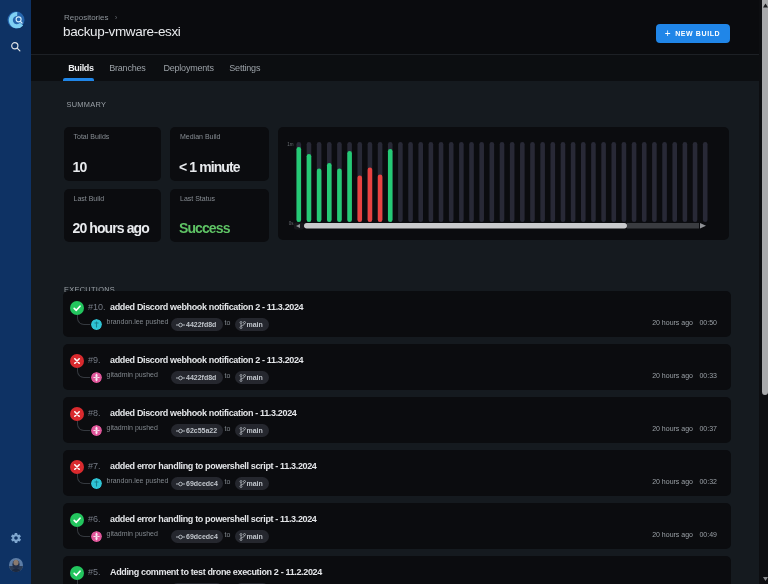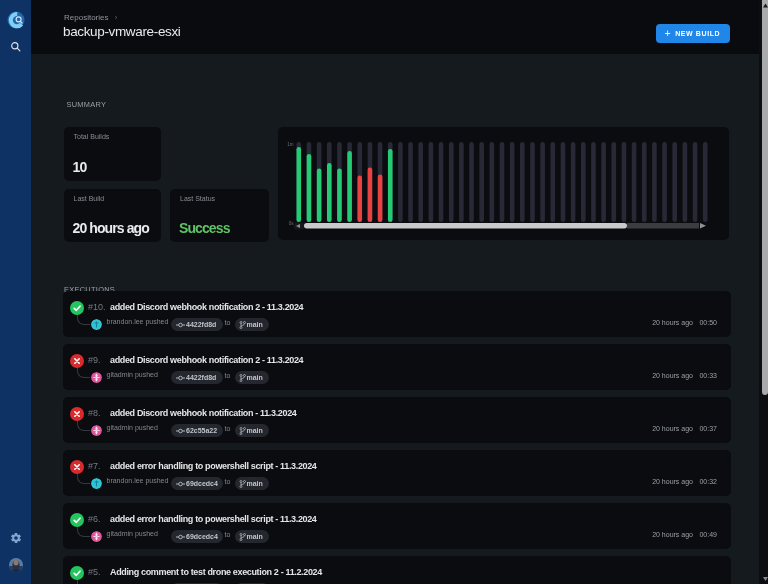--- a/index.html
+++ b/index.html
@@ -80,26 +80,37 @@
         <path d="M2 14 C3 9.5 11 9.5 12 14 Z" fill="#1c2940"></path>
       </g>
     </svg>
   </div>
 
   <div id="header">
     <div class="crumb">Repositories <span class="sep">›</span></div>
     <div id="title">backup-vmware-esxi</div>
     <div id="newbuild"><span class="plus">+</span>NEW BUILD</div>
   </div>
+  <div id="tabstrip">
+    <div class="tab active" style="left:37.2px;">Builds</div>
+    <div class="tab" style="left:78.2px;">Branches</div>
+    <div class="tab" style="left:132.4px;">Deployments</div>
+    <div class="tab" style="left:198.3px;">Settings</div>
+    <div id="underline"></div>
+  </div>
 
   <div class="seclabel" style="left:66.5px; top:100px;text-align:center;">SUMMARY</div>
 
   <div class="card" style="left:63.5px; top:127px; width:97px; height:54px;">
     <div class="cardlabel">Total Builds</div>
     <div class="cardvalue" style="top:31.5px;">10</div>
+  </div>
+  <div class="card" style="left:170px; top:127px; width:99px; height:54px;">
+    <div class="cardlabel">Median Build</div>
+    <div class="cardvalue" style="top:31.5px;">&lt; 1 minute</div>
   </div>
   <div class="card" style="left:63.5px; top:189px; width:97px; height:53px;">
     <div class="cardlabel">Last Build</div>
     <div class="cardvalue" style="top:31px;">20 hours ago</div>
   </div>
   <div class="card" style="left:170px; top:189px; width:99px; height:53px;">
     <div class="cardlabel">Last Status</div>
     <div class="cardvalue" style="top:31px; color:#5fc465;">Success</div>
   </div>
 

